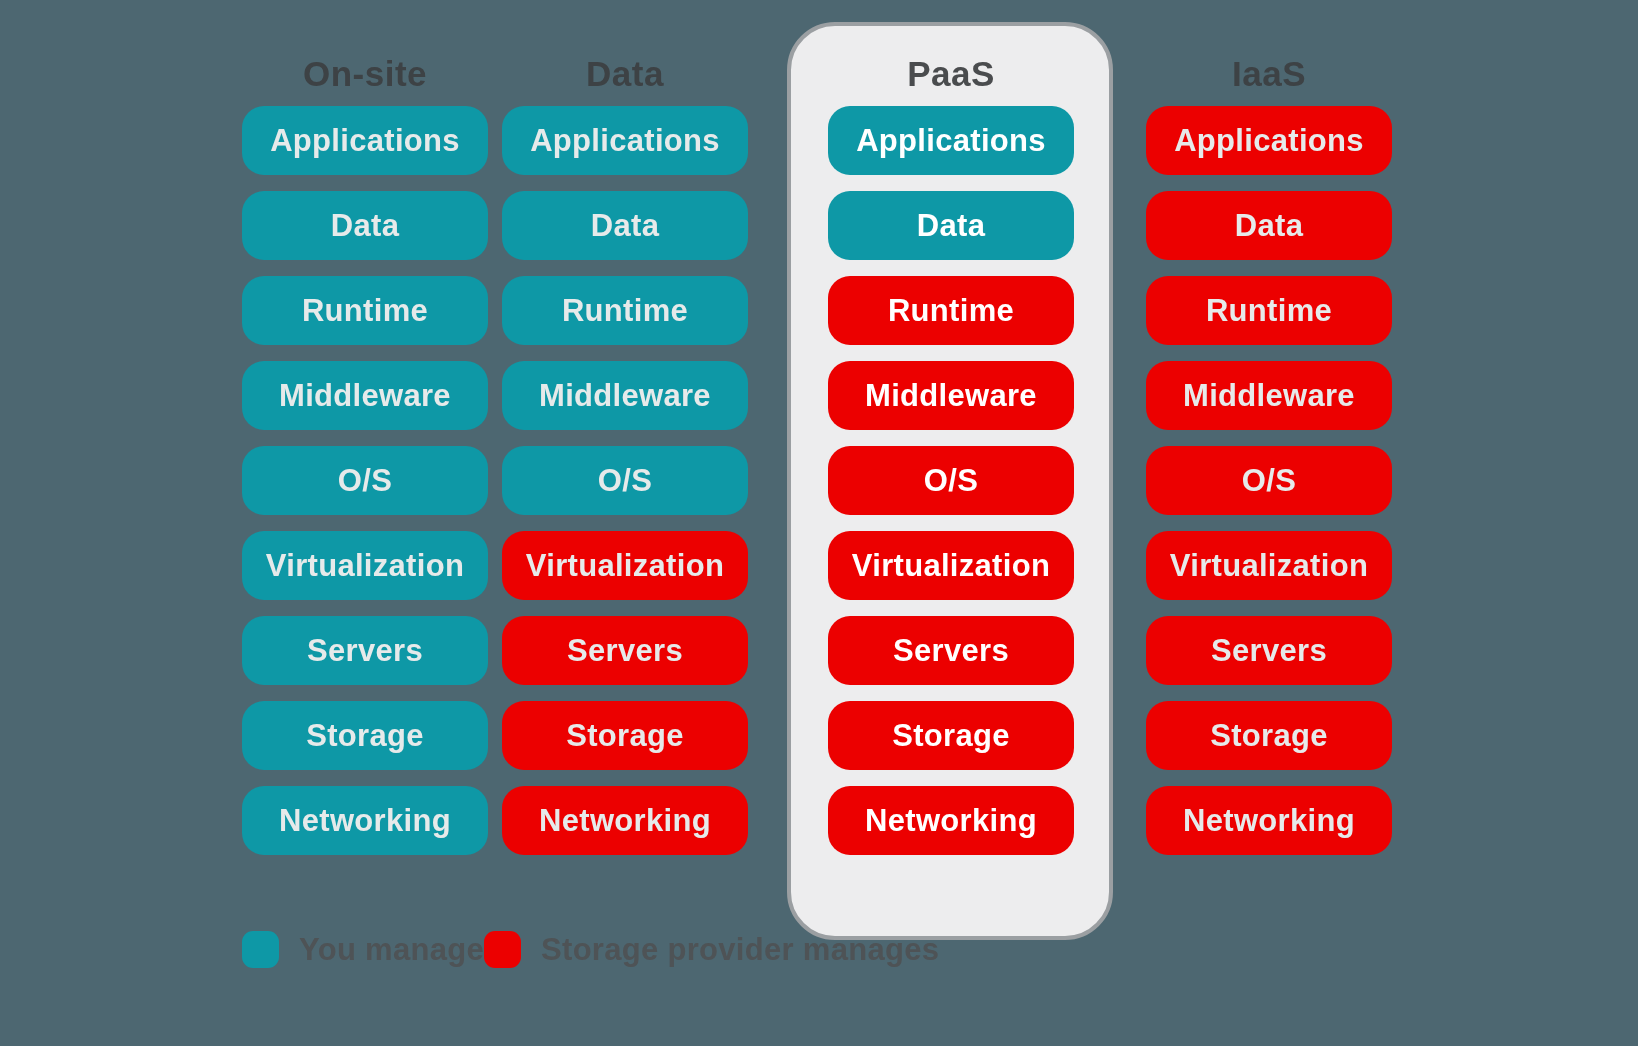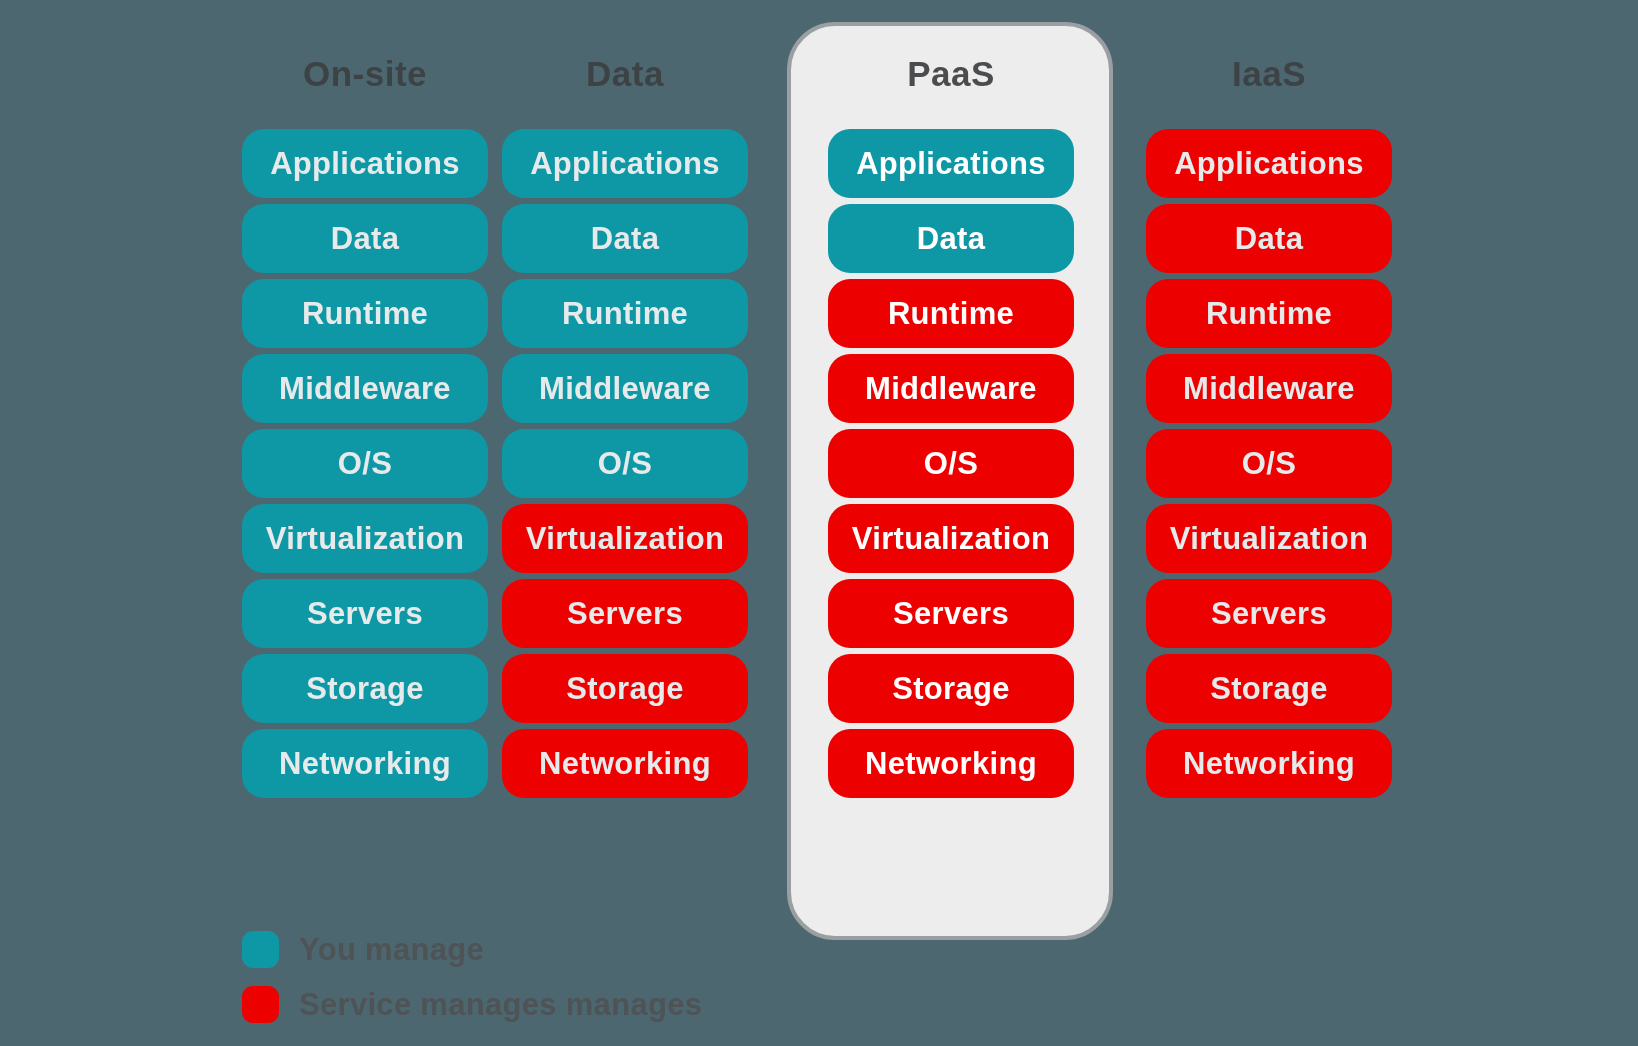--- a/index.html
+++ b/index.html
@@ -44,45 +44,44 @@
     height:56px;
     line-height:56px;
     text-align:center;
     font-size:35px;
     font-weight:700;
     letter-spacing:.5px;
     color:var(--header);
   }
   .column.highlighted .column-header{color:var(--header-hl);}
   .pills{
-    margin-top:27px;
+    margin-top:4px;
     display:flex;
     flex-direction:column;
-    gap:6px;
+    gap:16px;
   }
   .pill{
     height:69px;
     border-radius:22px;
     display:flex;
     align-items:center;
     justify-content:center;
     font-size:31px;
     font-weight:700;
     letter-spacing:.3px;
     color:var(--pill-text);
   }
   .column.highlighted .pill{color:var(--pill-text-hl);}
   .you{background:var(--teal);}
   .provider{background:var(--red);}
   .legend{
     position:absolute;
     left:242px;top:931px;
     display:flex;
-    flex-direction:column;
-    gap:18px;
+    flex-direction:row;
   }
   .legend-item{
     display:flex;
     align-items:center;
     gap:20px;
   }
   .legend-swatch{
     width:37px;height:37px;
     border-radius:11px;
     flex:0 0 auto;
@@ -159,15 +158,15 @@
   </div>
 </div>
 
 <div class="legend">
   <div class="legend-item">
     <span class="legend-swatch you"></span>
     <span class="legend-label">You manage</span>
   </div>
   <div class="legend-item">
     <span class="legend-swatch provider"></span>
-    <span class="legend-label">Service manages manages</span>
+    <span class="legend-label">Storage provider manages</span>
   </div>
 </div>
 
 </body></html>

